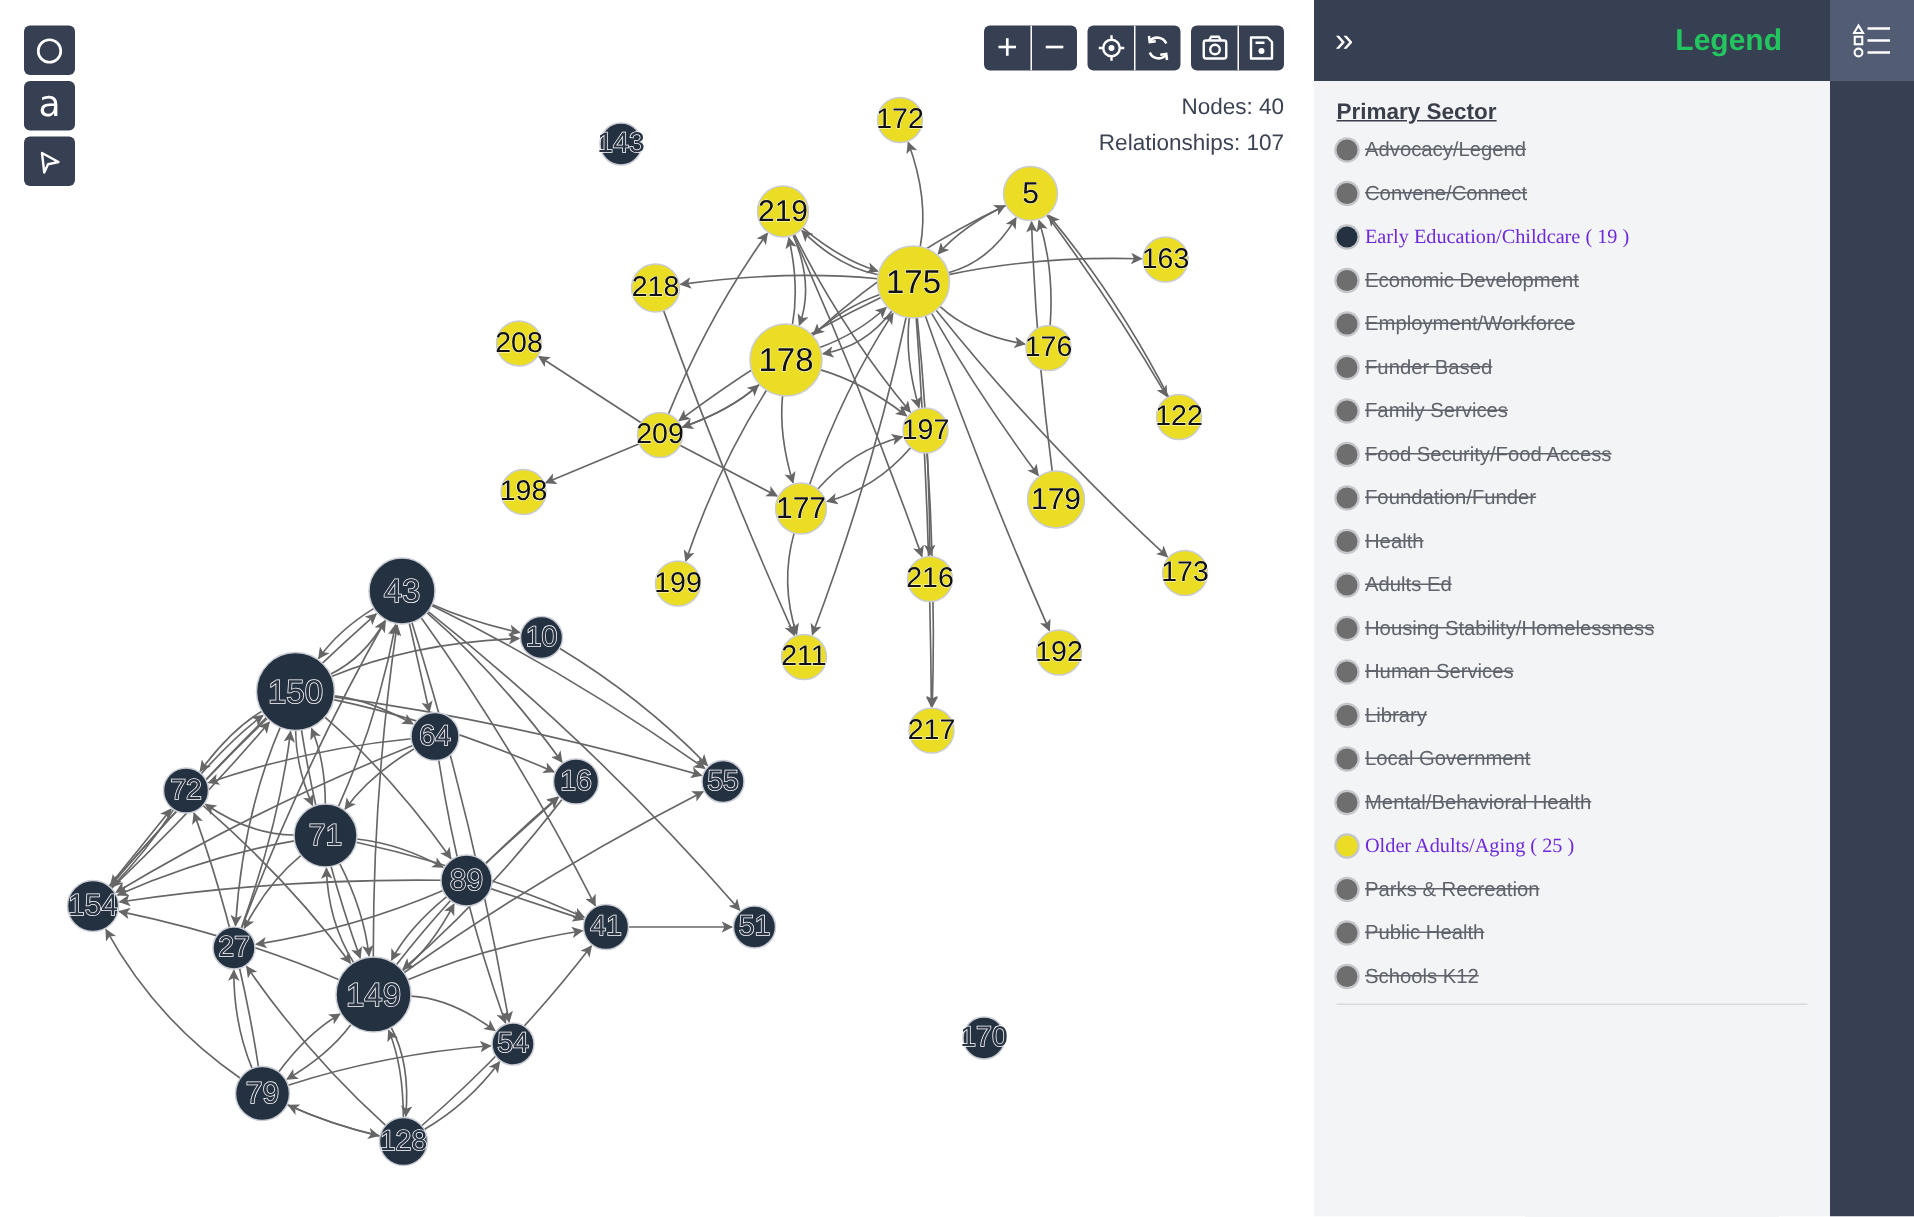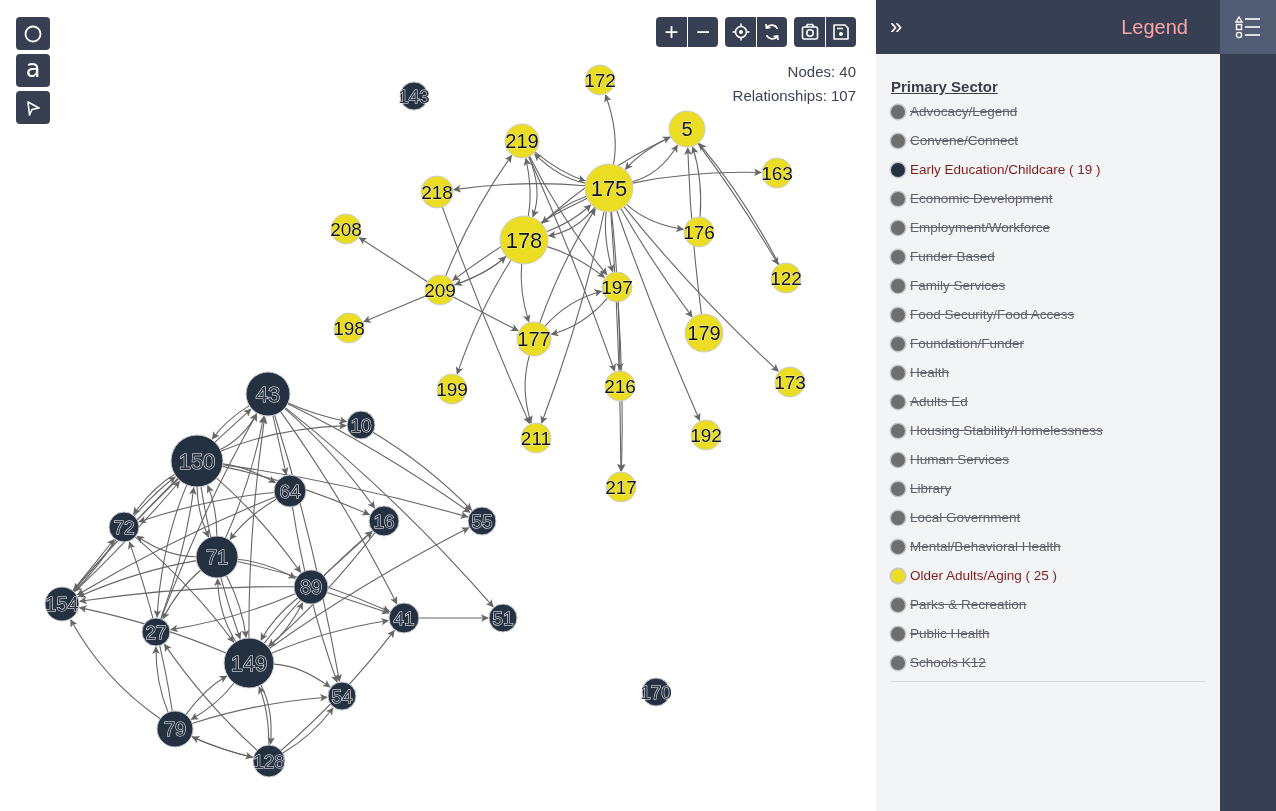--- a/index.html
+++ b/index.html
@@ -16,28 +16,28 @@
     .top-tools { position: absolute; top: 17px; right: 20px; display: flex; gap: 7px; }
     .btn-group { display: flex; background: #373f52; border-radius: 4px; overflow: hidden; }
     .btn-group .gbtn { width: 31px; height: 30px; display: flex; align-items: center; justify-content: center; cursor: pointer; }
     .btn-group .gbtn + .gbtn { border-left: 1px solid #ffffff; }
 
     .stats { position: absolute; right: 20px; top: 60px; text-align: right; color: #3c4352; font-size: 15px; line-height: 24px; margin-left: 16px; }
 
     #legend-panel { position: absolute; left: 876px; top: 0; width: 344px; height: 811px; background: #f3f4f6; }
     .legend-header { height: 54px; background: #373f52; display: flex; align-items: center; justify-content: space-between; padding: 0 32px 0 14px; }
     .legend-header .collapse { color: #ffffff; font-size: 22px; cursor: pointer; line-height: 1; }
-    .legend-header .title { color: #fca5a5; font-size: 20px; font-weight: normal; }
-    .legend-body { padding: 24px 15px 0 15px; }
+    .legend-header .title { color: #22c55e; font-size: 20px; font-weight: bold; }
+    .legend-body { padding: 12px 15px 0 15px; }
     .legend-section-title { font-size: 15px; font-weight: bold; color: #3a3f4b; text-decoration: underline; margin-bottom: 2px; }
     .legend-item { display: flex; align-items: center; height: 29px; cursor: pointer; }
     .legend-dot { width: 14px; height: 14px; border-radius: 50%; margin-right: 5px; box-shadow: 0 0 0 1.5px #c4c6cb; flex-shrink: 0; }
     .legend-label { font-size: 13.5px; color: #555a63; }
     .legend-item.off .legend-label { text-decoration: line-through; color: #5f636b; }
-    .legend-item.on .legend-label { color: #7f1d1d; text-decoration: none; }
+    .legend-item.on .legend-label { color: #6d28d9; text-decoration: none; font-family: Liberation Serif, serif; }
     .legend-divider { height: 1px; background: #d8d9dd; margin: 4px 0 0 0; width: 314px; }
 
     #side-rail { position: absolute; left: 1220px; top: 0; width: 56px; height: 811px; background: #373f52; }
     .rail-btn { width: 56px; height: 54px; background: #525c73; display: flex; align-items: center; justify-content: center; cursor: pointer; }
 
     .node-label { font-family: "Liberation Sans", "DejaVu Sans", sans-serif; text-anchor: middle; dominant-baseline: central; }
   </style>
 </head>
 <body>
 

